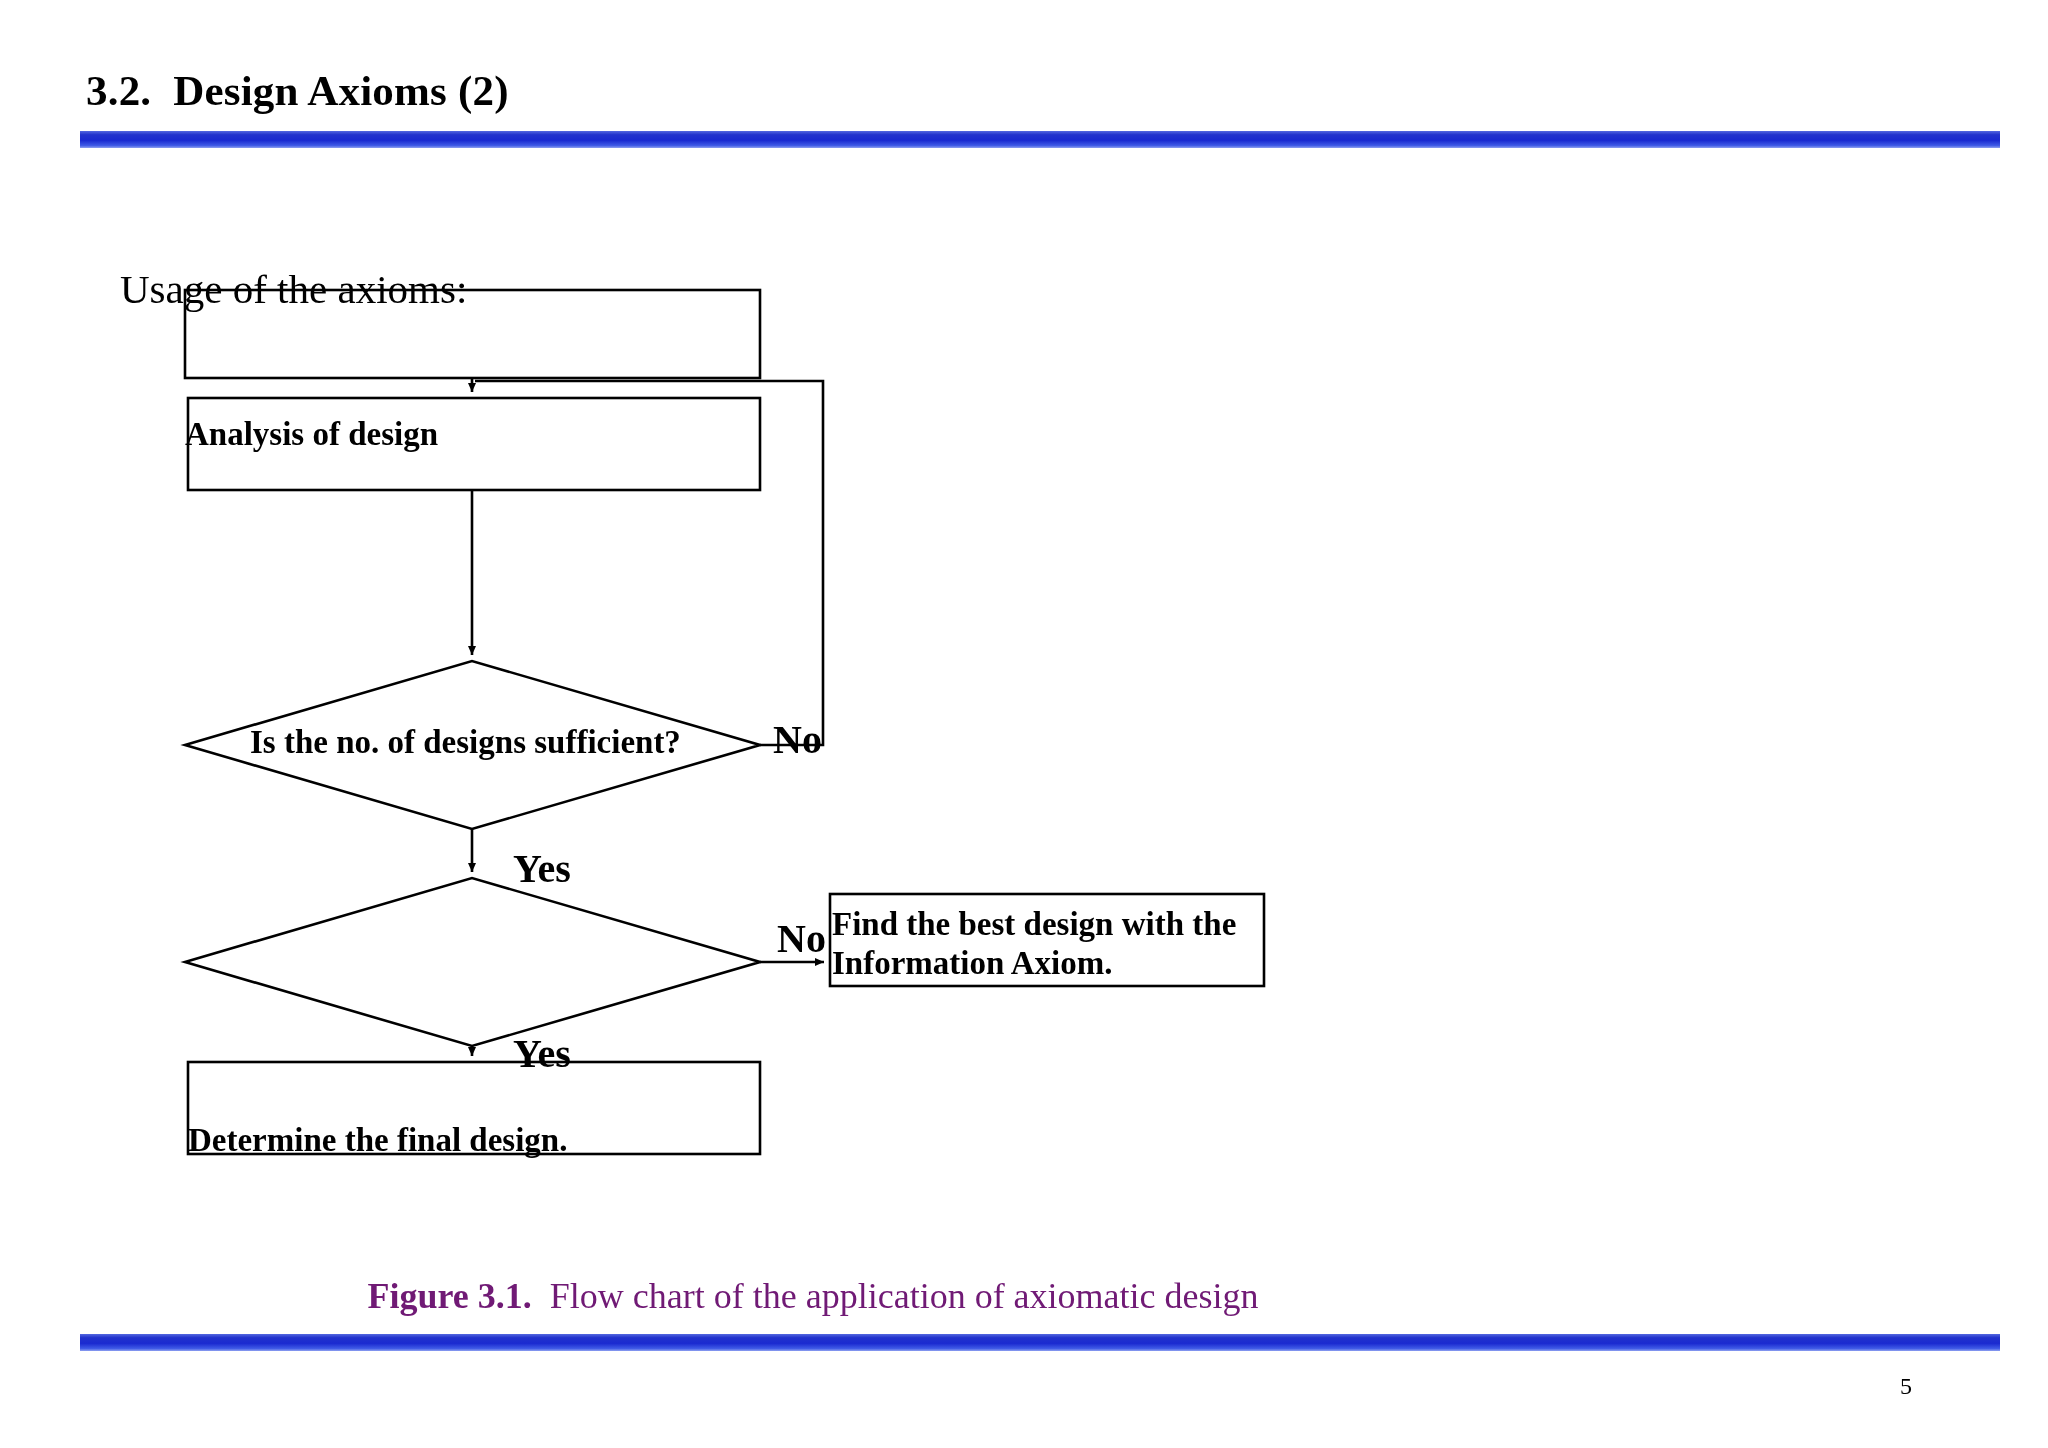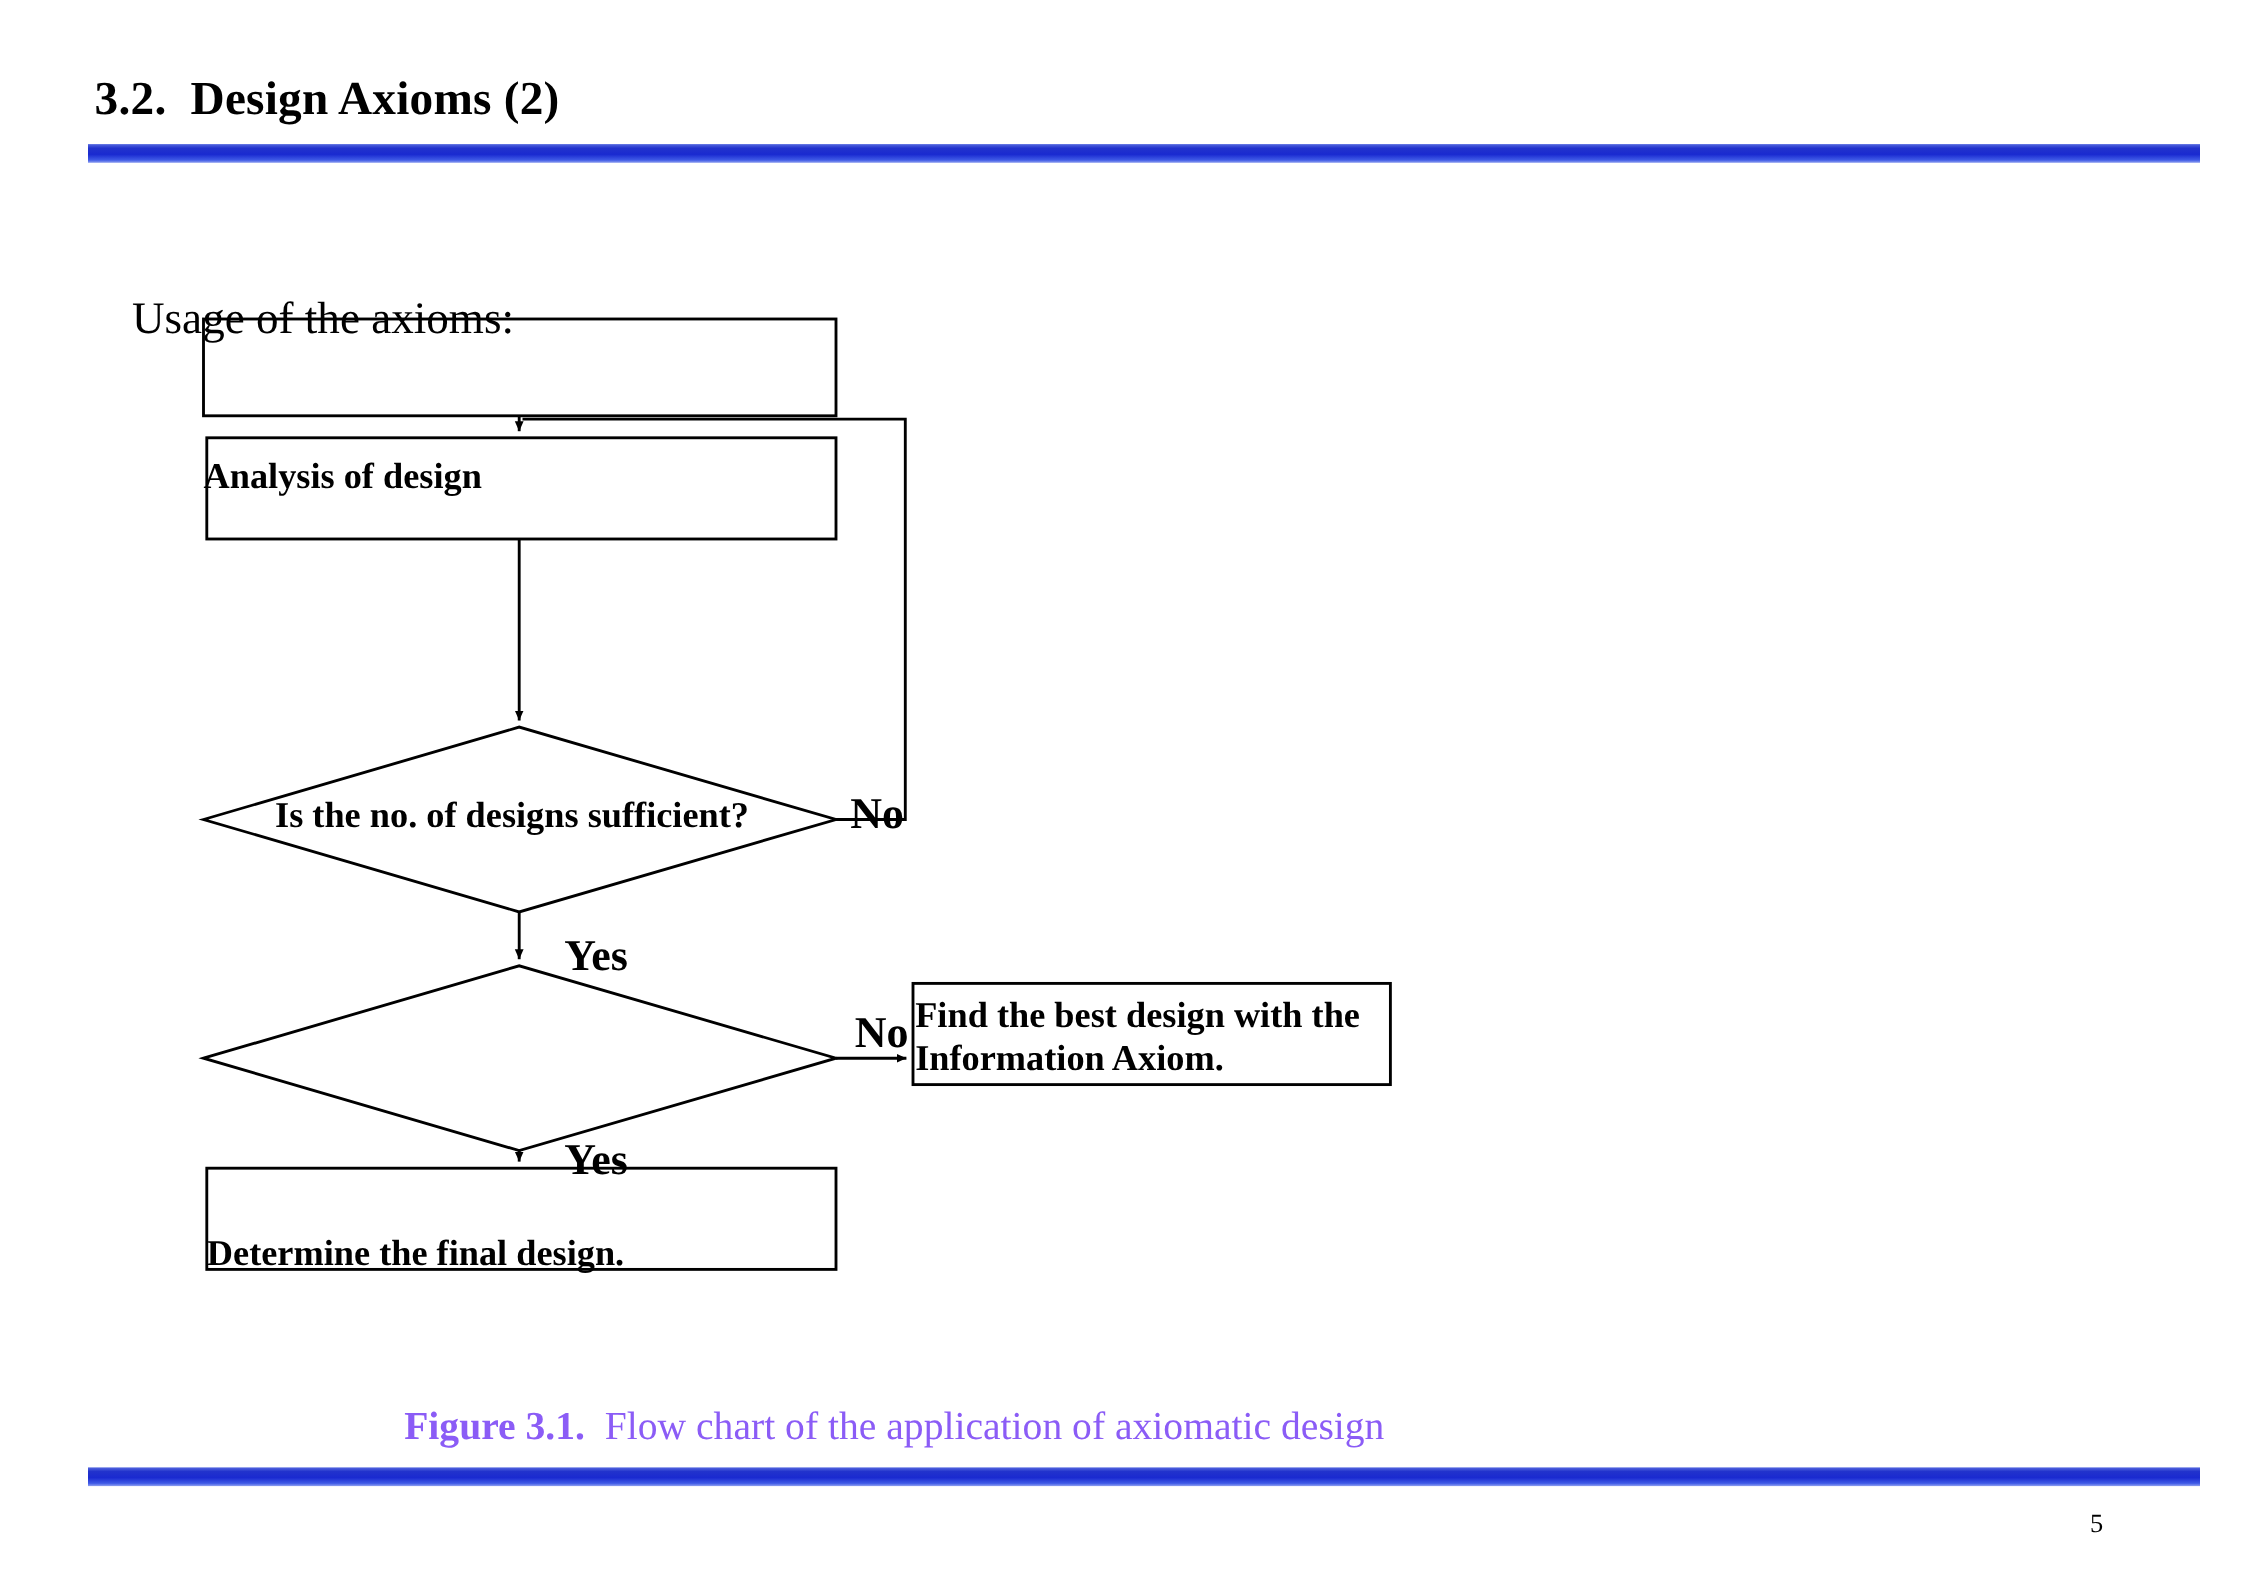--- a/index.html
+++ b/index.html
@@ -85,21 +85,21 @@
   .l-no2  { left:777px; top:915px; }
   .l-yes2 { left:513px; top:1030px; }
 
   
   .caption{
     position:absolute;
     left:0; top:1233px;
     width:1590px;
     text-align:center;
     font-size:36px;
-    color:#8b5cf6;
+    color:#701a75;
     white-space:pre;
   }
   .caption b{font-weight:bold;}
 
   
   .pagenum{
     position:absolute;
     left:1900px; top:1373px;
     width:60px;
     text-align:left;

